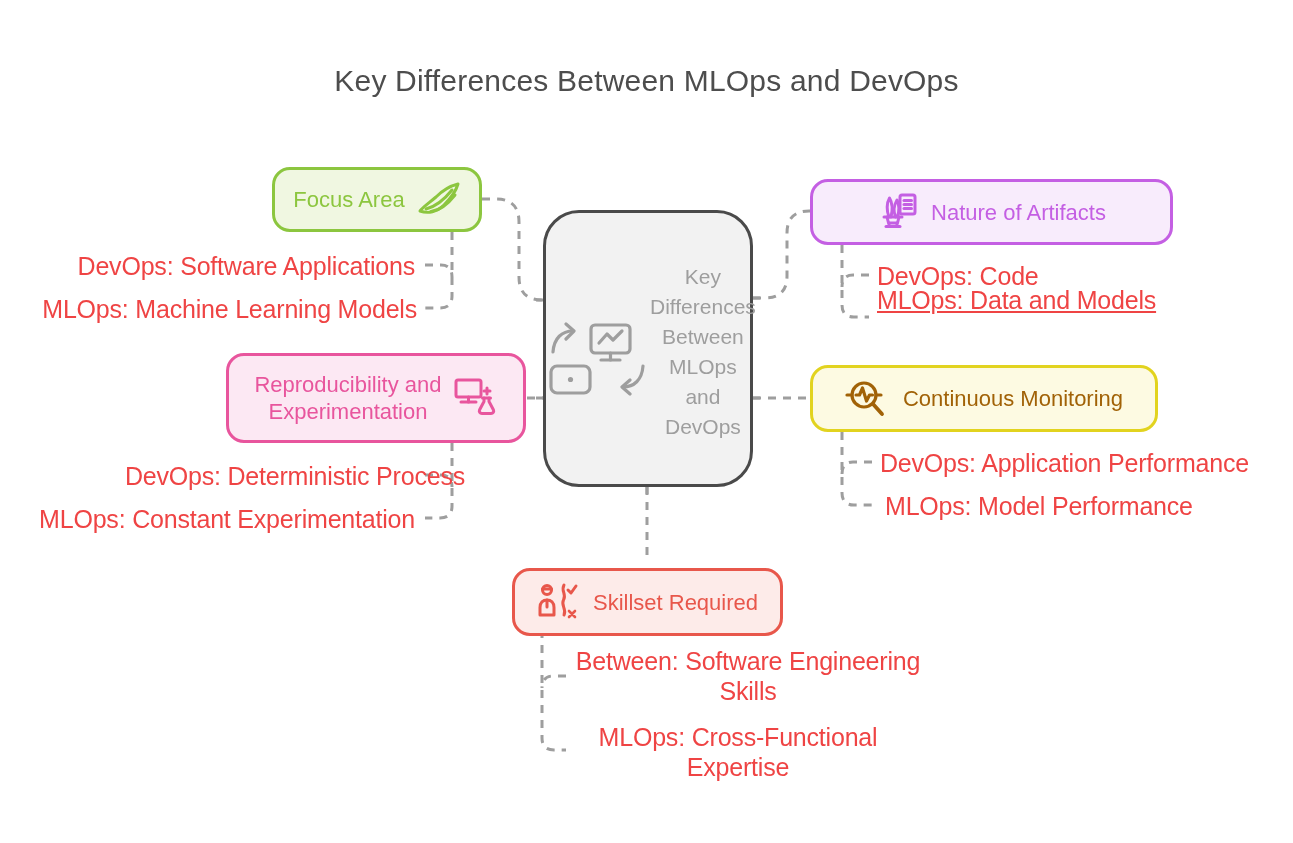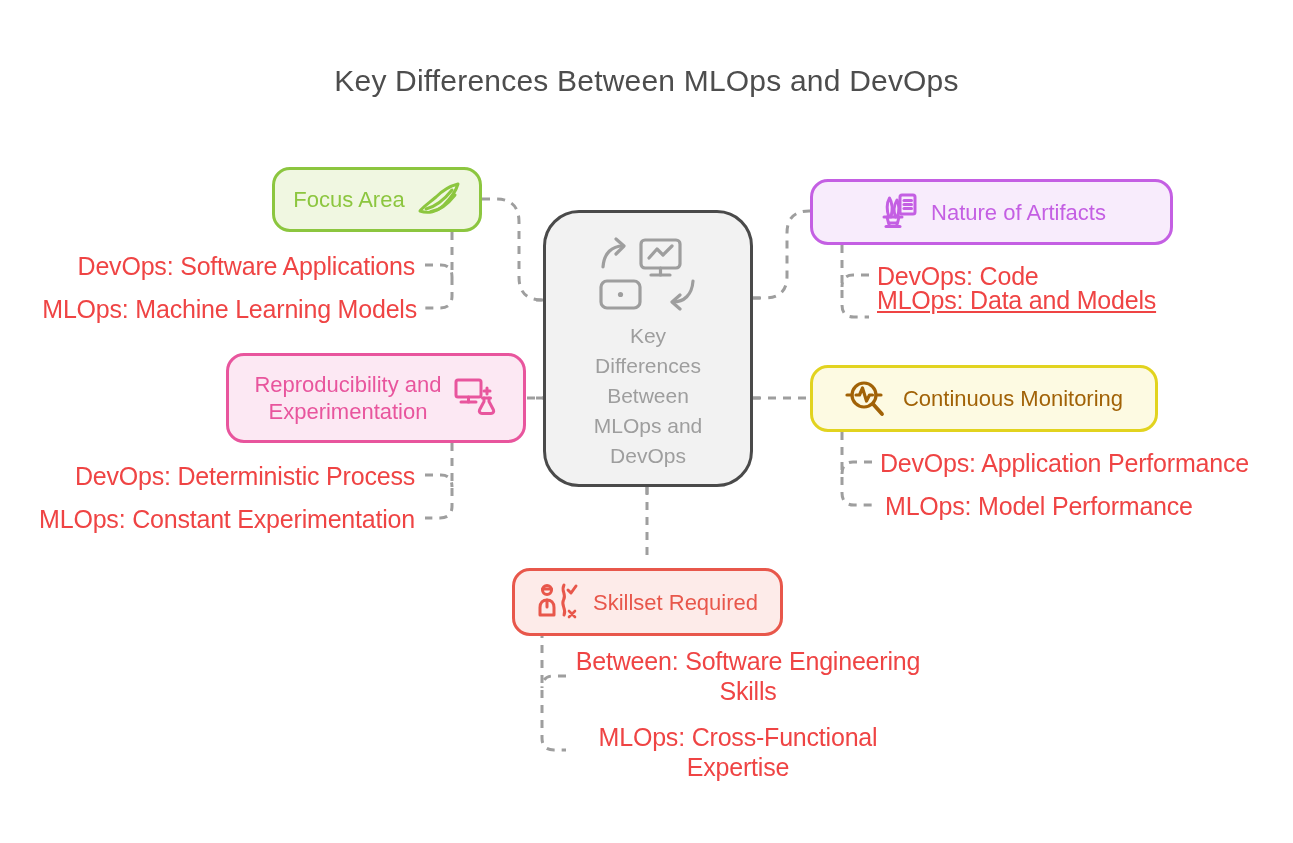--- a/index.html
+++ b/index.html
@@ -11,21 +11,21 @@
     position:absolute;left:0;top:64px;width:100%;text-align:center;
     font-size:30px;font-weight:500;color:#4d4d4d;letter-spacing:.2px;
   }
   svg.connectors{position:absolute;left:0;top:0;}
   .connectors path{fill:none;stroke:#9e9e9e;stroke-width:3;}
   .connectors path.dash{stroke-dasharray:8 7;}
   
   .central{
     position:absolute;left:543px;top:210px;width:210px;height:277px;
     background:#f2f2f2;border:3px solid #4a4a4a;border-radius:36px;
-    box-sizing:border-box;display:flex;flex-direction:column;align-items:center;
+    box-sizing:border-box;display:flex;align-items:center;
   }
   .central .big-icon{margin-top:24px;color:#9e9e9e;}
   .central-text{
     margin-top:6px;text-align:center;color:#9e9e9e;font-size:21px;font-weight:500;
     line-height:30px;white-space:pre-line;
   }
   
   .branch{
     position:absolute;box-sizing:border-box;border:3px solid;border-radius:18px;
     display:flex;align-items:center;justify-content:center;gap:12px;padding:0 14px;
@@ -37,21 +37,21 @@
   .b-repro {left:182px;top:353px;width:300px;height:90px;color:#e8559d;background:#fce8f3;border-color:#e8559d;margin-left:44px;}
   .b-cont  {left:810px;top:365px;width:348px;height:67px;color:#a16207;background:#fdfae2;border-color:#e2d31f;}
   .b-skill {left:512px;top:568px;width:271px;height:68px;color:#e8574b;background:#fdebe9;border-color:#e8574b;}
   .branch-label{white-space:pre-line;line-height:27px;}
   
   .child{
     position:absolute;font-size:25px;color:#ef4444;white-space:nowrap;letter-spacing:-.2px;
   }
   .c-focus-1{right:878px;top:252px;}
   .c-focus-2{right:876px;top:295px;}
-  .c-repro-1{right:878px;top:462px;margin-left:16px;}
+  .c-repro-1{right:828px;top:462px;margin-left:16px;}
   .c-repro-2{right:878px;top:505px;}
   .c-nature-1{left:877px;top:262px;}
   .c-nature-2{left:877px;top:286px;text-decoration:underline;}
   .c-cont-1{left:880px;top:449px;}
   .c-cont-2{left:885px;top:492px;}
   .c-skill{white-space:pre-line;text-align:center;line-height:30px;width:362px;}
   .c-skill-1{left:567px;top:646px;}
   .c-skill-2{left:557px;top:722px;}
   .icon svg{display:block;}
 </style>

